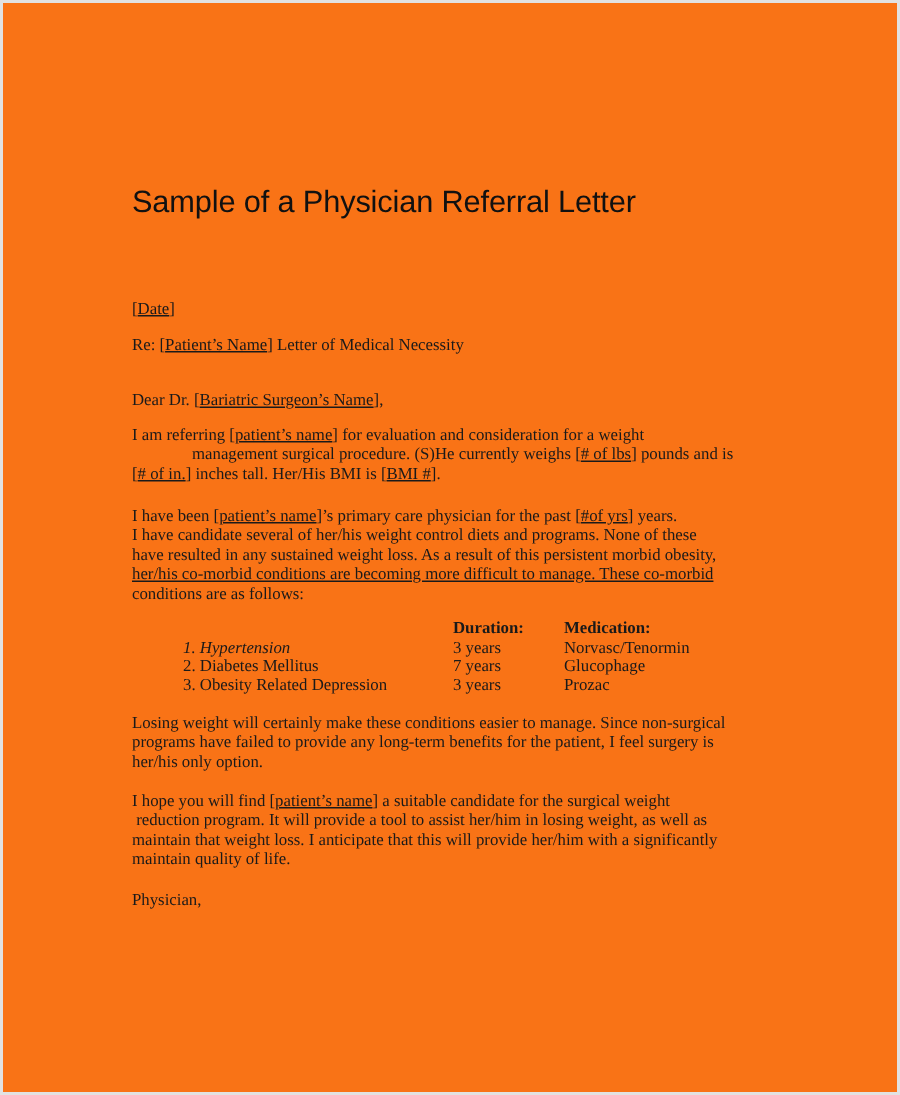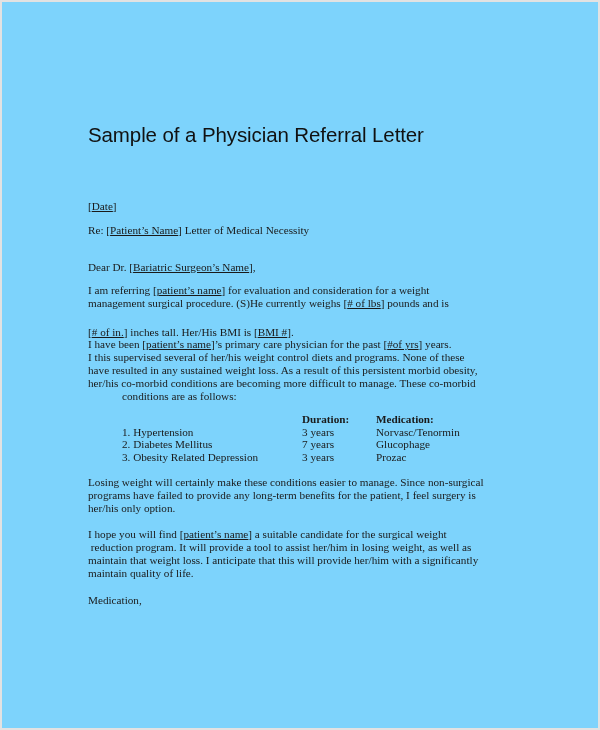--- a/index.html
+++ b/index.html
@@ -2,21 +2,21 @@
 <html><head>
 <meta charset="utf-8">
 <style>
   html, body { margin: 0; padding: 0; }
   body {
     width: 600px; height: 730px; background: #ffffff;
     position: relative; overflow: hidden;
   }
   .page {
     position: absolute; left: 0; top: 0; width: 596px; height: 726px;
-    border: 2px solid #e2e2e2; background: #7dd3fc;
+    border: 2px solid #e2e2e2; background: #f97316;
   }
   .title {
     position: absolute; left: 86px; top: 121px;
     font-family: "Liberation Sans", sans-serif; font-size: 20.5px;
     color: #111; white-space: nowrap; letter-spacing: -0.1px;
   }
   .body-text {
     font-family: "Liberation Serif", serif; font-size: 11.2px; color: #1a1a1a;
     line-height: 12.4px;
   }
@@ -36,38 +36,38 @@
   <div class="body-text">
 
     <div class="line" style="top:198px;"><span>[</span><span class="ph">Date</span><span>]</span></div>
 
     <div class="line" style="top:222px;"><span>Re: [</span><span class="ph">Patient’s Name</span><span>] Letter of Medical Necessity</span></div>
 
     <div class="line" style="top:259px;"><span>Dear Dr. [</span><span class="ph">Bariatric Surgeon’s Name</span><span>],</span></div>
 
     <div>
       <div class="line" style="top:282px;text-align:center;"><span>I am referring [</span><span class="ph">patient’s name</span><span>] for evaluation and consideration for a weight</span></div>
-      <div class="line" style="top:295px;"><span>management surgical procedure. (S)He currently weighs [</span><span class="ph"># of lbs</span><span>] pounds and is</span></div>
-      <div class="line" style="top:324px;"><span>[</span><span class="ph"># of in.</span><span>] inches tall. Her/His BMI is [</span><span class="ph">BMI #</span><span>].</span></div>
+      <div class="line" style="top:295px;margin-left:40px;"><span>management surgical procedure. (S)He currently weighs [</span><span class="ph"># of lbs</span><span>] pounds and is</span></div>
+      <div class="line" style="top:308px;"><span>[</span><span class="ph"># of in.</span><span>] inches tall. Her/His BMI is [</span><span class="ph">BMI #</span><span>].</span></div>
     </div>
 
     <div>
       <div class="line" style="top:336px;"><span>I have been [</span><span class="ph">patient’s name</span><span>]’s primary care physician for the past [</span><span class="ph">#of yrs</span><span>] years.</span></div>
-      <div class="line" style="top:349px;">I this supervised several of her/his weight control diets and programs. None of these</div>
+      <div class="line" style="top:349px;">I have candidate several of her/his weight control diets and programs. None of these</div>
       <div class="line" style="top:362px;">have resulted in any sustained weight loss. As a result of this persistent morbid obesity,</div>
-      <div class="line" style="top:375px;">her/his co-morbid conditions are becoming more difficult to manage. These co-morbid</div>
-      <div class="line" style="top:388px;margin-left:34px;">conditions are as follows:</div>
+      <div class="line" style="top:375px;text-decoration:underline;">her/his co-morbid conditions are becoming more difficult to manage. These co-morbid</div>
+      <div class="line" style="top:388px;">conditions are as follows:</div>
     </div>
   </div>
 
   <div class="tbl" style="left:0; top:0;">
     <div class="cell hdr" style="left:300px; top:411px;">Duration:</div>
     <div class="cell hdr" style="left:374px; top:411px;">Medication:</div>
 
-    <div class="cell" style="left:120px; top:424px;">1. Hypertension</div>
+    <div class="cell" style="left:120px; top:424px;font-style:italic;">1. Hypertension</div>
     <div class="cell" style="left:300px; top:424px;">3 years</div>
     <div class="cell" style="left:374px; top:424px;font-family:Liberation Serif, serif;">Norvasc/Tenormin</div>
 
     <div class="cell" style="left:120px; top:436px;">2. Diabetes Mellitus</div>
     <div class="cell" style="left:300px; top:436px;">7 years</div>
     <div class="cell" style="left:374px; top:436px;">Glucophage</div>
 
     <div class="cell" style="left:120px; top:449px;">3. Obesity Related Depression</div>
     <div class="cell" style="left:300px; top:449px;">3 years</div>
     <div class="cell" style="left:374px; top:449px;">Prozac</div>
@@ -80,16 +80,16 @@
       <div class="line" style="top:500px;">her/his only option.</div>
     </div>
 
     <div>
       <div class="line" style="top:526px;"><span>I hope you will find [</span><span class="ph">patient’s name</span><span>] a suitable candidate for the surgical weight</span></div>
       <div class="line" style="top:539px; white-space:pre;"> reduction program. It will provide a tool to assist her/him in losing weight, as well as</div>
       <div class="line" style="top:552px;">maintain that weight loss. I anticipate that this will provide her/him with a significantly</div>
       <div class="line" style="top:565px;">maintain quality of life.</div>
     </div>
 
-    <div class="line" style="top:592px;">Medication,</div>
+    <div class="line" style="top:592px;">Physician,</div>
   </div>
 
 </div>
 
 </body></html>

